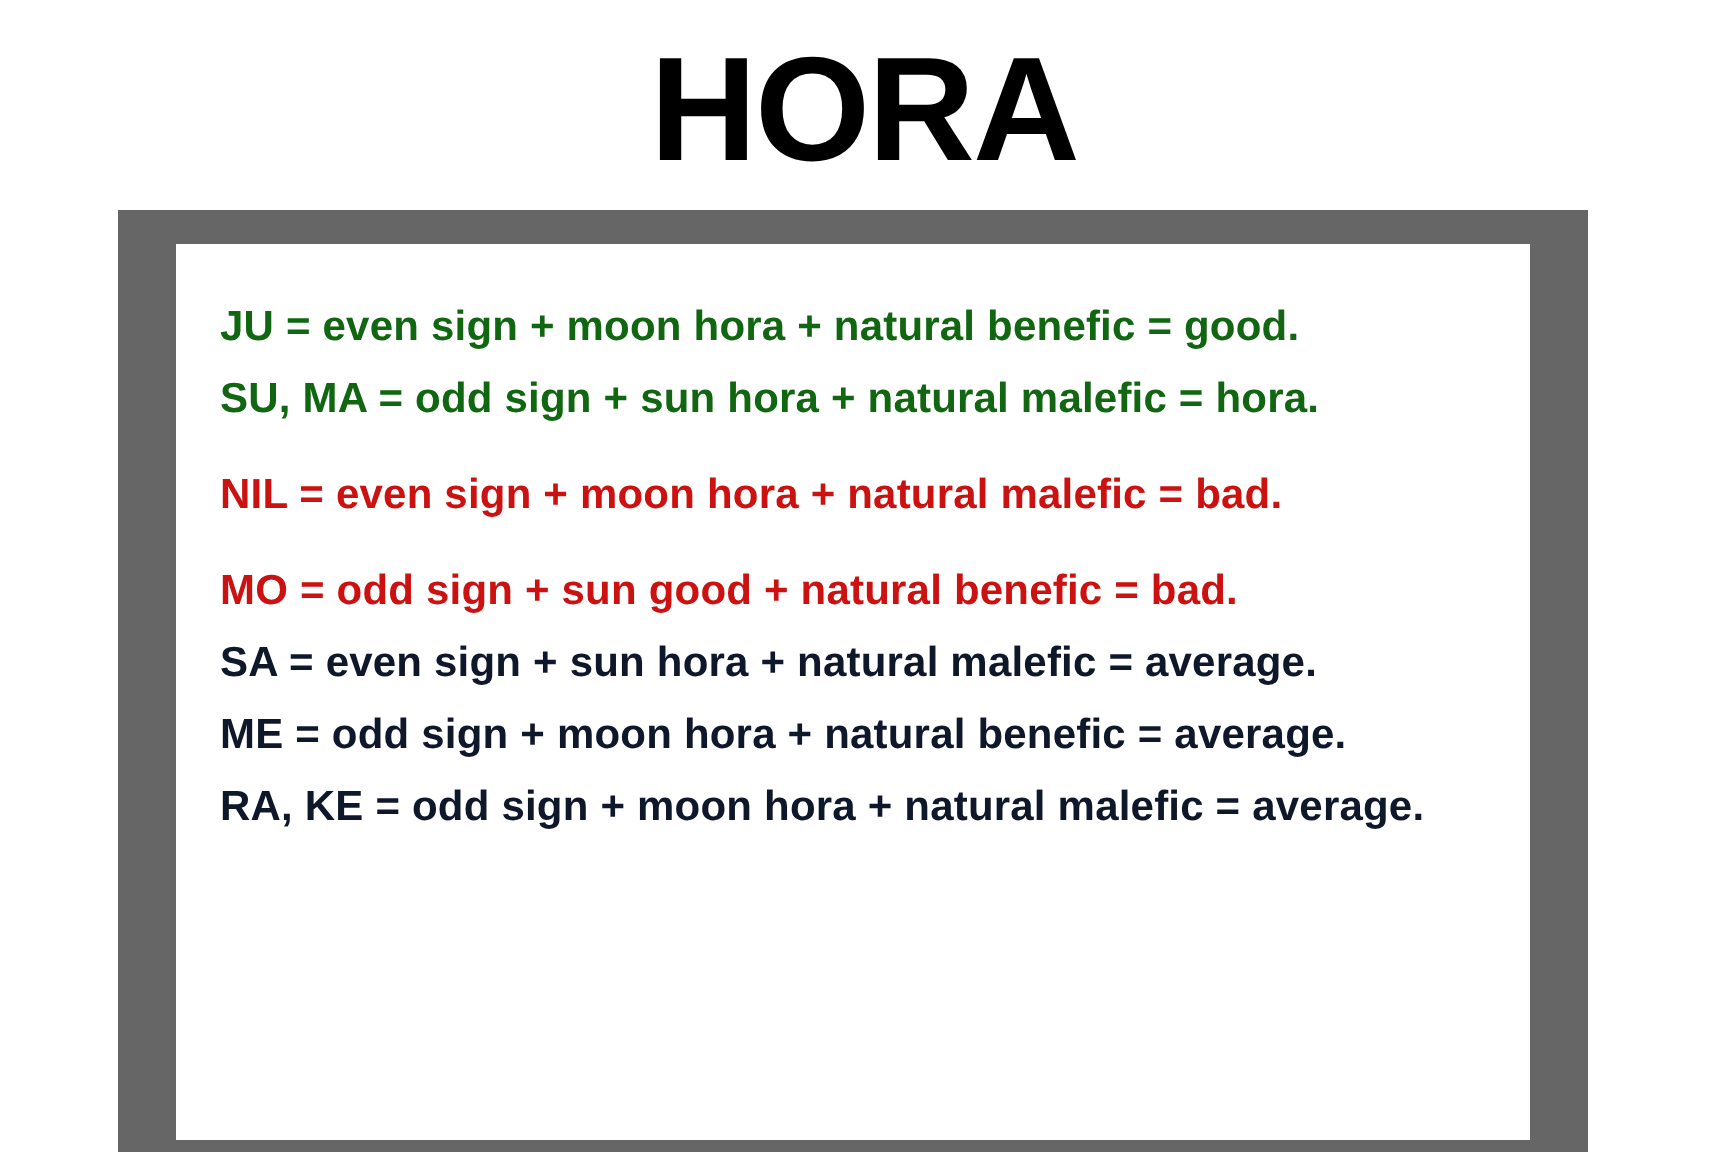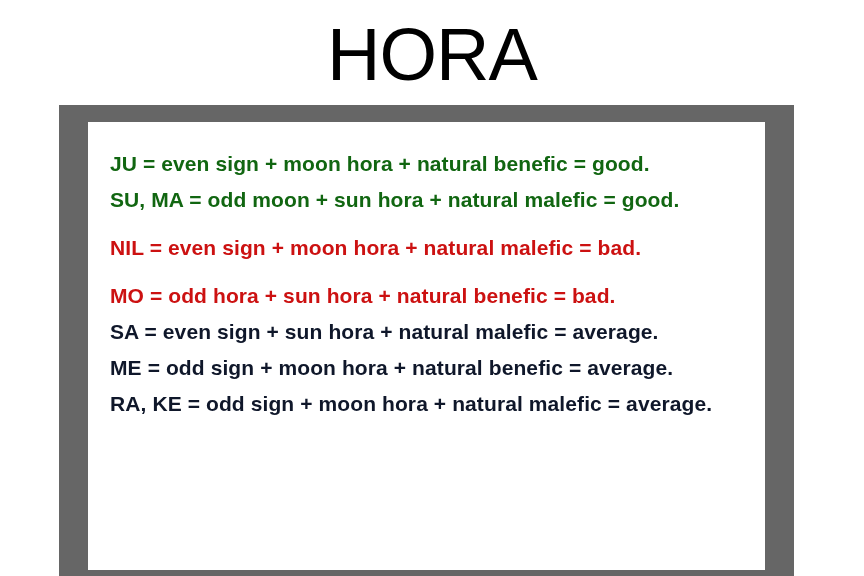--- a/index.html
+++ b/index.html
@@ -25,21 +25,21 @@
   }
 
   #page-title {
     position: absolute;
     left: 0;
     top: 16px;
     width: 864px;
     text-align: center;
     font-size: 74px;
     line-height: 78px;
-    font-weight: normal;
+    font-weight: bold;
     color: #000000;
     letter-spacing: -1px;
     font-family: "Liberation Sans", sans-serif;
   }
 
   #content-frame {
     position: absolute;
     left: 59px;
     top: 105px;
     width: 735px;
@@ -79,25 +79,25 @@
 
 <div id="slide">
 
   <div id="page-title">HORA</div>
 
   <div id="content-frame">
     <div id="content-panel">
 
       <div class="rule-line c-good">JU = even sign + moon hora + natural benefic = good.</div>
 
-      <div class="rule-line c-good">SU, MA = odd moon + sun hora + natural malefic = good.</div>
+      <div class="rule-line c-good">SU, MA = odd sign + sun hora + natural malefic = hora.</div>
 
       <div class="rule-line c-bad">NIL = even sign + moon hora + natural malefic = bad.</div>
 
-      <div class="rule-line c-bad">MO = odd hora + sun hora + natural benefic = bad.</div>
+      <div class="rule-line c-bad">MO = odd sign + sun good + natural benefic = bad.</div>
 
       <div class="rule-line c-average">SA = even sign + sun hora + natural malefic = average.</div>
 
       <div class="rule-line c-average">ME = odd sign + moon hora + natural benefic = average.</div>
 
 
       <div class="rule-line c-average">RA, KE = odd sign + moon hora + natural malefic = average.</div>
 
     </div>
   </div>

